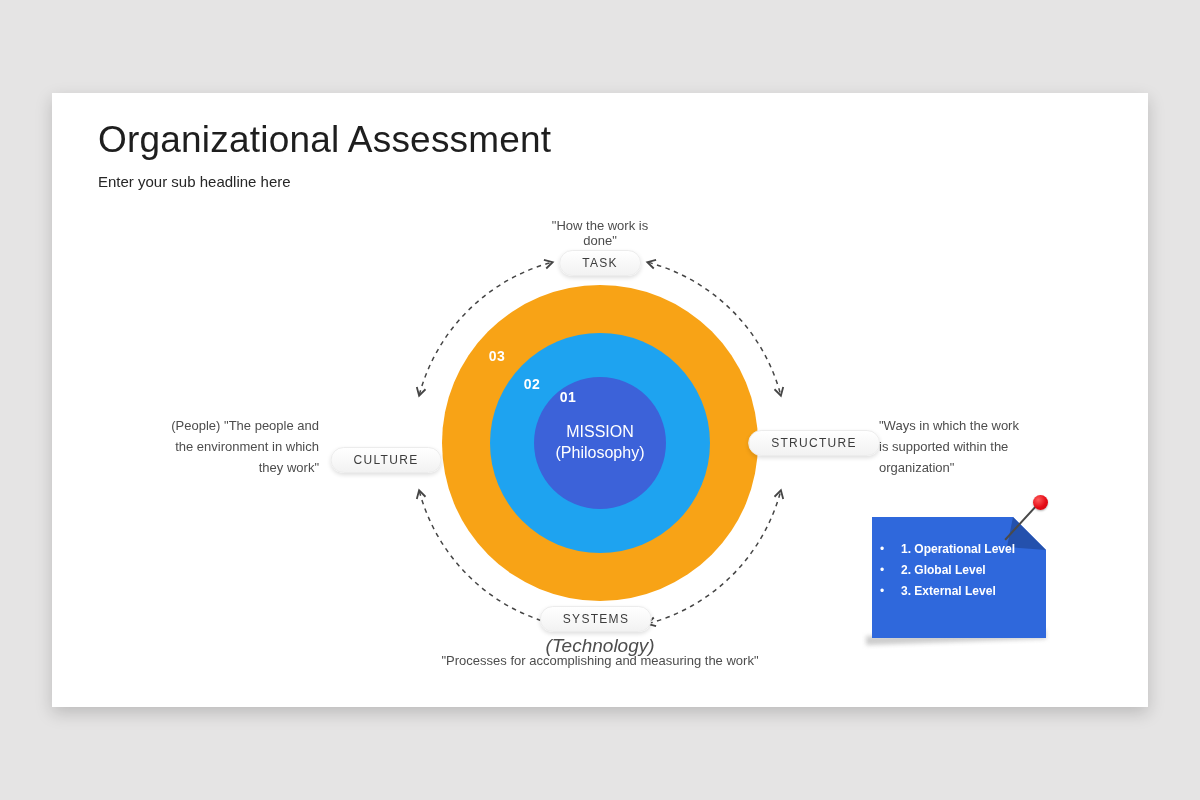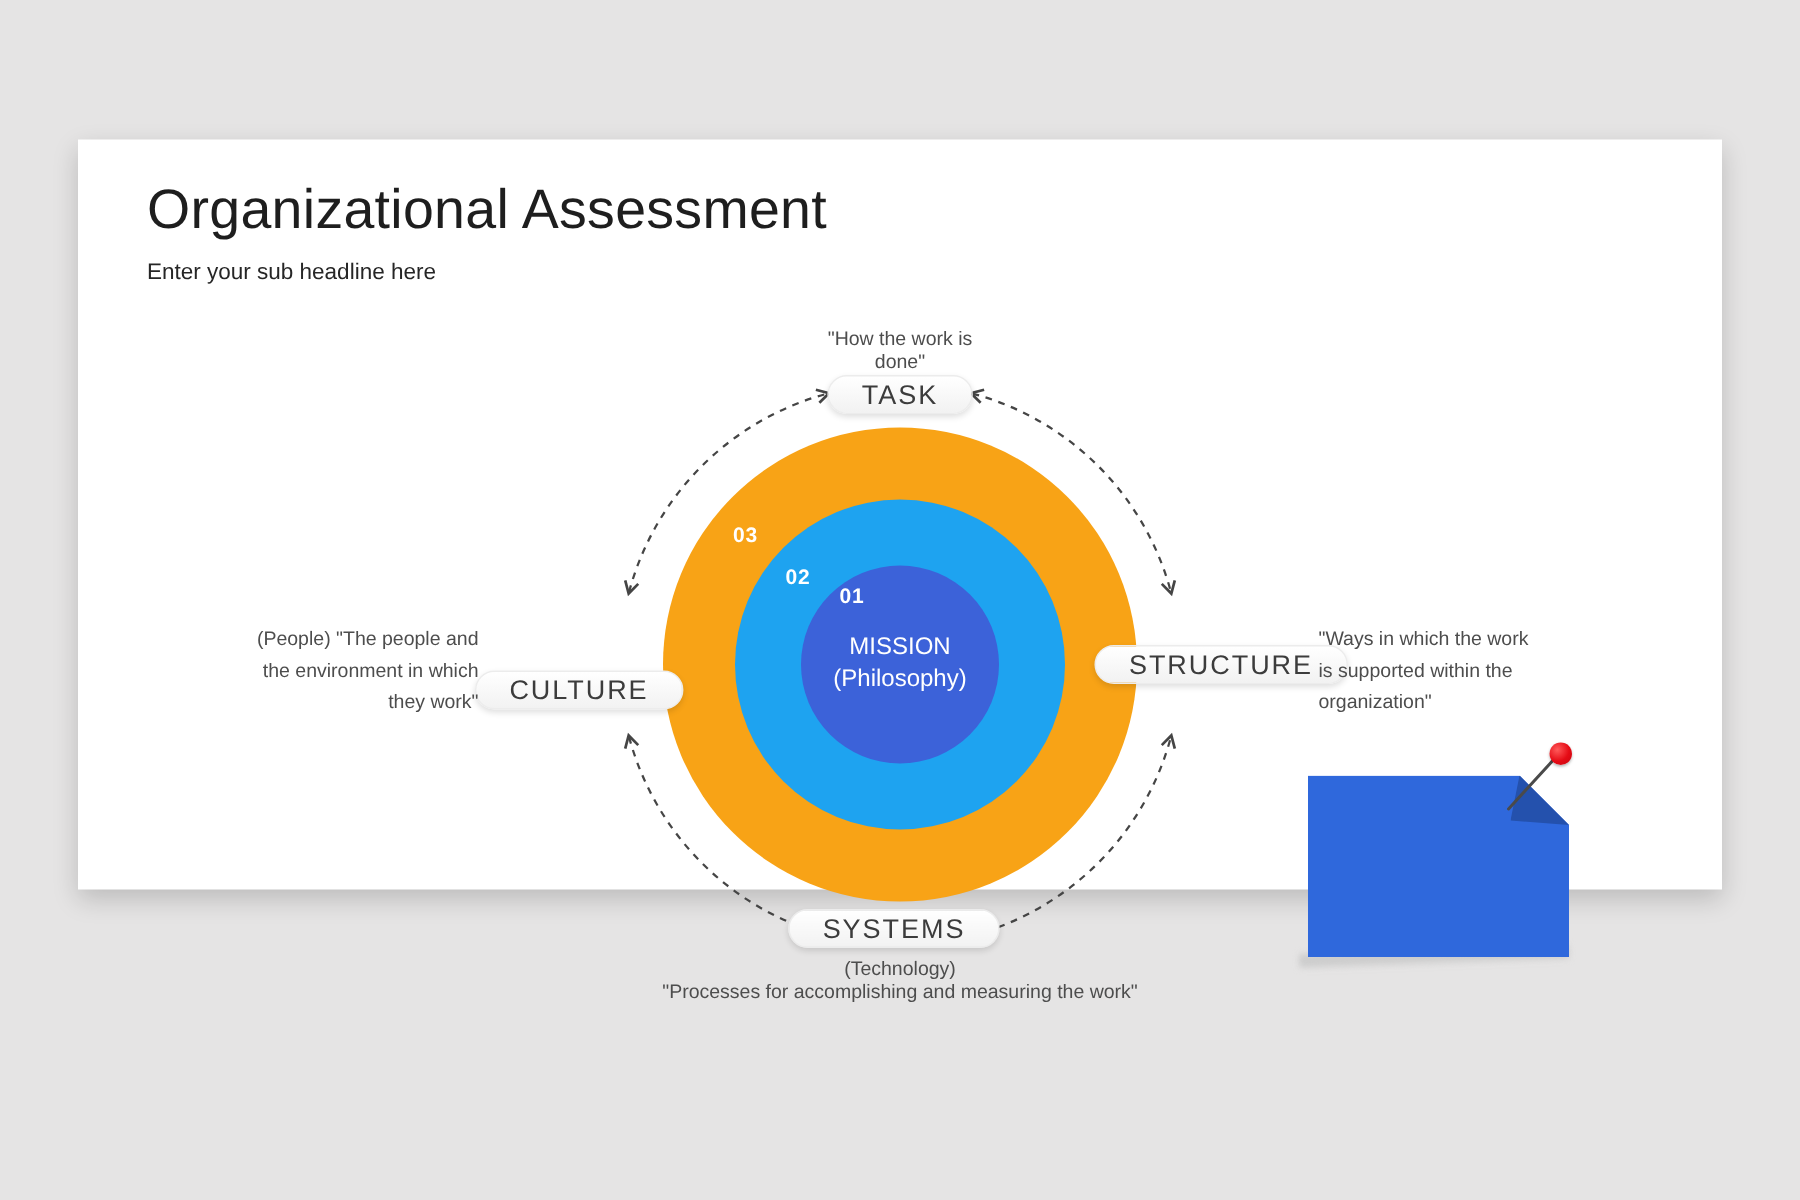--- a/index.html
+++ b/index.html
@@ -4,21 +4,21 @@
 <style>
   * { margin:0; padding:0; box-sizing:border-box; }
   html,body { width:1200px; height:800px; }
   body {
     background:#e5e4e4;
     font-family:"Liberation Sans", sans-serif;
     position:relative;
     overflow:hidden;
   }
   .slide {
-    position:absolute; left:52px; top:93px; width:1096px; height:500px;
+    position:absolute; left:52px; top:93px; width:1096px; height:614px;
     background:#ffffff;
     box-shadow:0 6px 16px rgba(0,0,0,.18);
   }
   .title {
     position:absolute; left:46px; top:24px;
     font-size:37px; line-height:46px; color:#1e1e1e; letter-spacing:0.2px;
   }
   .subtitle {
     position:absolute; left:46px; top:80px;
     font-size:15px; color:#262626;
@@ -39,32 +39,32 @@
     text-align:center; color:#ffffff; font-size:16px; line-height:21px;
   }
   .arcs { position:absolute; left:0; top:0; }
   .pill {
     position:absolute; transform:translate(-50%,-50%);
     height:26px; padding:0 22px; border-radius:13px;
     background:linear-gradient(180deg,#ffffff 0%,#f2f2f2 100%);
     border:1px solid #ececec;
     box-shadow:0 2px 4px rgba(0,0,0,.13);
     display:flex; align-items:center; justify-content:center;
-    font-size:18px; color:#3c3c3c; letter-spacing:1.3px; white-space:nowrap;
+    font-size:12px; color:#3c3c3c; letter-spacing:1.3px; white-space:nowrap;
   }
   .pill-task      { left:548px; top:170px; }
   .pill-culture   { left:334px; top:367px; }
   .pill-structure { left:762px; top:350px; }
   .pill-systems   { left:544px; top:526px; }
   .desc { position:absolute; font-size:13px; color:#4d4d4d; }
   .desc-task    { left:468px; top:125px; width:160px; text-align:center; line-height:15px; }
   .desc-culture { left:107px; top:322px; width:160px; text-align:right; line-height:21px; }
   .desc-structure { left:827px; top:322px; width:180px; text-align:left; line-height:21px; }
   .desc-systems { left:348px; top:545px; width:400px; text-align:center; line-height:15px; }
-  .desc-systems .l1 { font-size:13px; }
+  .desc-systems .l1 { font-size:19px;font-style:italic; }
   .desc-systems .l2 { font-size:13px; }
   .note-wrap { position:absolute; left:820px; top:424px; width:174px; height:121px; }
   .note-shadow {
     position:absolute; left:-6px; top:116px; width:180px; height:9px;
     background:#cdcdcd; filter:blur(2px); transform:rotate(-2deg);
   }
   .note-body {
     position:absolute; left:0; top:0; width:174px; height:121px;
     background:#2F68DC;
     clip-path:polygon(0 0, 141px 0, 174px 33px, 174px 121px, 0 121px);
@@ -154,17 +154,22 @@
 
   <div class="desc desc-systems">
     <div class="l1">(Technology)</div>
     <div class="l2">"Processes for accomplishing and measuring the work"</div>
   </div>
 
   <div class="note-wrap">
     <div class="note-shadow"></div>
     <div class="note-body"></div>
     <div class="note-fold"></div>
+    <ul class="note-list">
+      <li>1. Operational Level</li>
+      <li>2. Global Level</li>
+      <li>3. External Level</li>
+    </ul>
     <div class="pin-needle"></div>
     <div class="pin-head"></div>
   </div>
 
 </div>
 
 </body></html>

